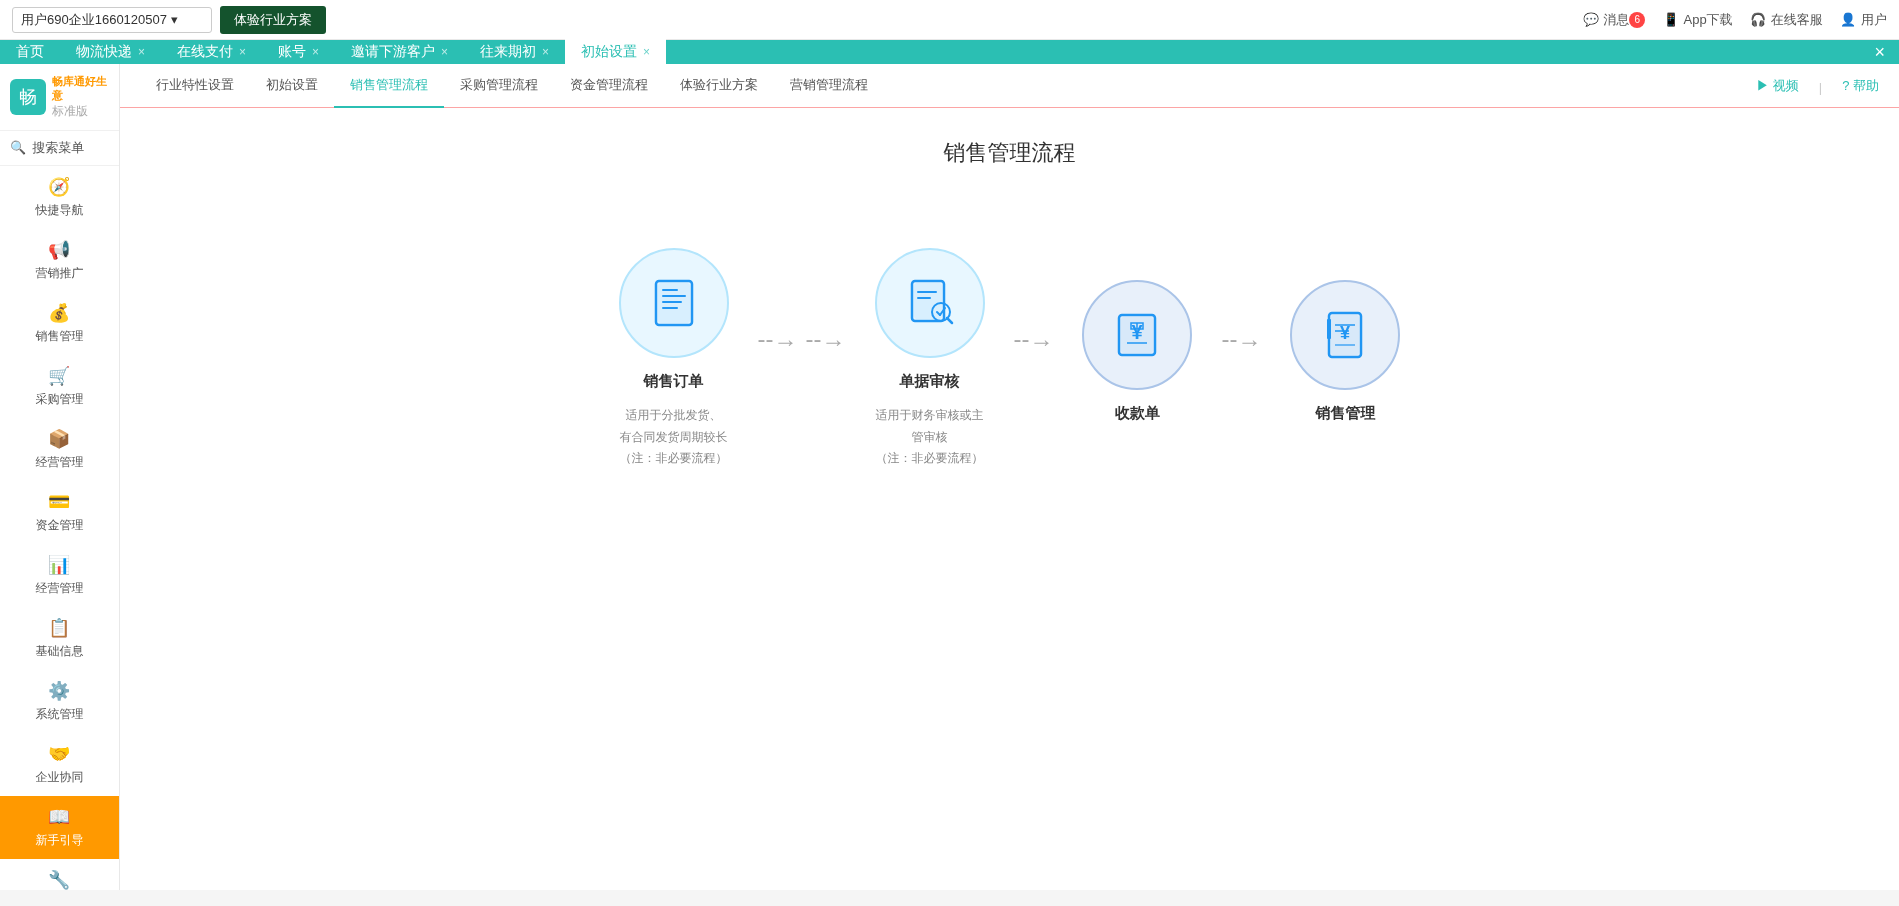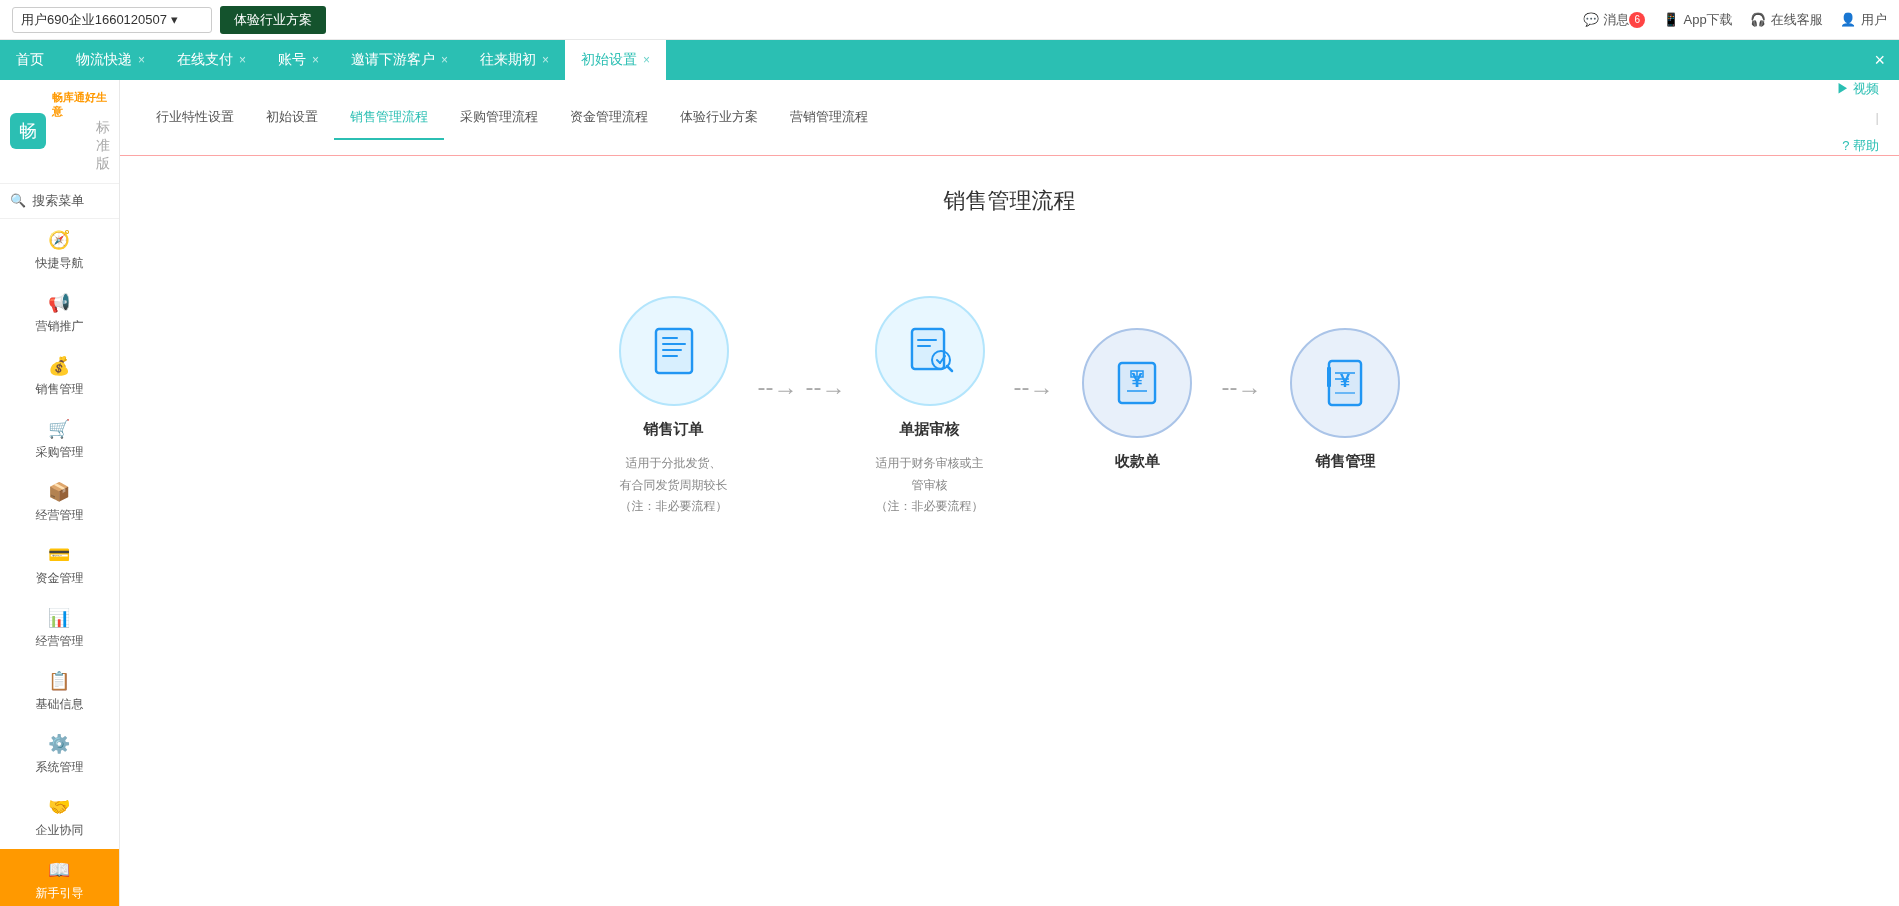--- a/index.html
+++ b/index.html
@@ -21,21 +21,21 @@
       background: #14532d; color: #fff; border: none; border-radius: 3px;
       padding: 5px 14px; font-size: 13px; cursor: pointer;
     }
     .top-header-right { display: flex; align-items: center; gap: 18px; color: #555; font-size: 13px; }
     .top-header-right span { display: flex; align-items: center; gap: 4px; cursor: pointer; }
     .badge { background: #f44; color: #fff; border-radius: 50%; font-size: 10px; width: 16px; height: 16px; display: inline-flex; align-items: center; justify-content: center; margin-left: -4px; vertical-align: top; }
 
     
     .main-nav {
       background: #2bbfb3; display: flex; align-items: center;
-      height: 40px; padding: 0 0 0 0;
+      height: 24px; padding: 0 0 0 0;
     }
     .main-nav .nav-item {
       color: #fff; padding: 0 16px; height: 40px; display: flex; align-items: center;
       cursor: pointer; font-size: 14px; position: relative; white-space: nowrap;
     }
     .main-nav .nav-item.active { background: #fff; color: #2bbfb3; border-radius: 0; }
     .main-nav .nav-item .close-x { margin-left: 6px; font-size: 12px; opacity: 0.7; }
     .nav-spacer { flex: 1; }
     .nav-close-btn { color: #fff; padding: 0 14px; font-size: 18px; cursor: pointer; }
 
@@ -46,21 +46,21 @@
       display: flex; flex-direction: column;
       flex-shrink: 0;
     }
     .sidebar-logo {
       display: flex; align-items: center; gap: 6px;
       padding: 10px 10px; background: #fff;
       border-bottom: 1px solid #f0f0f0;
     }
     .logo-icon { width: 36px; height: 36px; flex-shrink: 0; }
     .logo-text { font-size: 11px; color: #f90; font-weight: bold; line-height: 1.3; }
-    .logo-sub { font-size: 14px; color: #aaa; margin-left: 44px; }
+    .logo-sub { font-size: 12px; color: #aaa; }
 
     .sidebar-item {
       display: flex; flex-direction: column; align-items: center;
       padding: 10px 6px; cursor: pointer; color: #555;
       font-size: 12px; gap: 4px; transition: background 0.2s;
       position: relative;
     }
     .sidebar-item.active { background: #f90; color: #fff; border-radius: 0; }
     .sidebar-item .si-icon { font-size: 18px; }
     .sidebar-item .si-label { font-size: 12px; white-space: nowrap; }
@@ -77,21 +77,21 @@
     .sub-tabs {
       display: flex; align-items: center; border-bottom: 1px solid #fca5a5;
       padding: 0 20px; background: #fff;
     }
     .sub-tab {
       padding: 12px 16px; cursor: pointer; font-size: 13px; color: #555;
       border-bottom: 2px solid transparent; margin-bottom: -1px;
       white-space: nowrap;
     }
     .sub-tab.active { color: #2bbfb3; border-bottom: 2px solid #2bbfb3; }
-    .sub-tabs-right { margin-left: auto; display: flex; align-items: flex-end; gap: 12px; color: #2bbfb3; font-size: 13px; cursor: pointer; flex-direction: column; }
+    .sub-tabs-right { margin-left: auto; display: flex; align-items: flex-end; gap: 20px; color: #2bbfb3; font-size: 13px; cursor: pointer; }
 
     
     .page-body { padding: 30px 40px; }
     .page-title { text-align: center; font-size: 22px; color: #333; margin-bottom: 60px; font-weight: normal; }
 
     
     .flow-diagram {
       display: flex; align-items: center; justify-content: center;
       gap: 0; padding: 20px 40px;
     }

